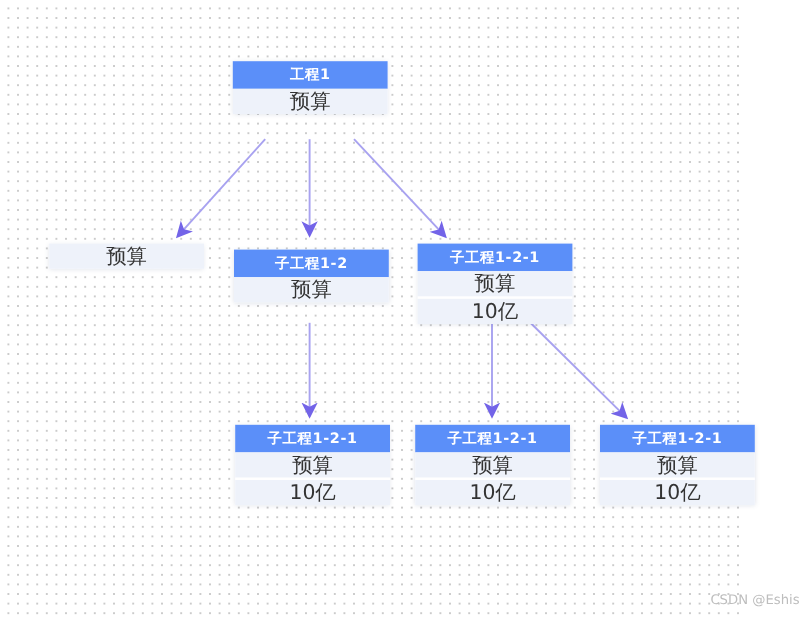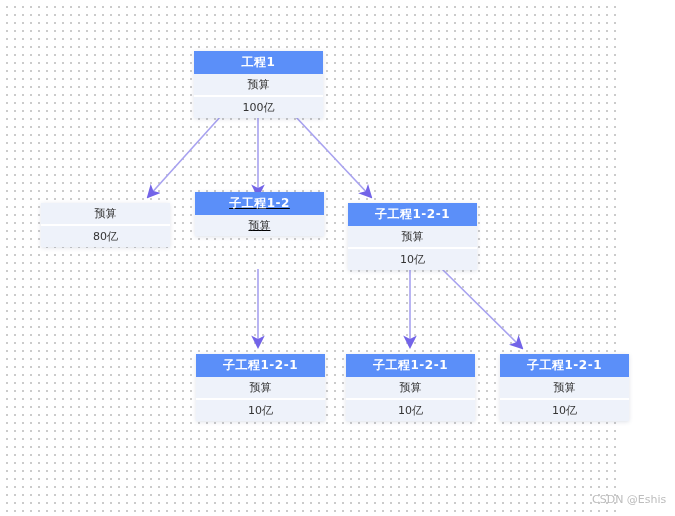--- a/index.html
+++ b/index.html
@@ -35,21 +35,21 @@
     font-size:12px;
     font-weight:bold;
     display:flex;align-items:center;justify-content:center;
     letter-spacing:0.5px;
     text-align:center;
   }
   .node-row{
     height:21px;
     background:#EEF2FA;
     color:#333333;
-    font-size:11px;
+    font-size:17px;
     display:flex;align-items:center;justify-content:center;
   }
   .node-row + .node-row{
     border-top:2px solid #ffffff;
   }
   .watermark{
     position:absolute;
     left:592px;top:493px;
     font-size:11px;
     color:#bdbdbd;
@@ -73,29 +73,27 @@
     <path d="M258,116 L258,196" stroke="#A8A2F0" stroke-width="1.6" fill="none" marker-end="url(#arw)"></path>
     <path d="M295,116 L371,197" stroke="#A8A2F0" stroke-width="1.6" fill="none" marker-end="url(#arw)"></path>
     <path d="M258,269 L258,347" stroke="#A8A2F0" stroke-width="1.6" fill="none" marker-end="url(#arw)"></path>
     <path d="M410,269 L410,347" stroke="#A8A2F0" stroke-width="1.6" fill="none" marker-end="url(#arw)"></path>
     <path d="M442,269 L522,348" stroke="#A8A2F0" stroke-width="1.6" fill="none" marker-end="url(#arw)"></path>
   </svg>
 
   <div class="node" style="left:194px;top:51px;">
     <div class="node-header">工程1</div>
     <div class="node-row">预算</div>
-    <div class="node-row">100亿</div>
   </div>
 
   <div class="node" style="left:41px;top:203px;">
     <div class="node-row">预算</div>
-    <div class="node-row">80亿</div>
   </div>
 
-  <div class="node" style="left:195px;top:192px;text-decoration:underline;">
+  <div class="node" style="left:195px;top:208px;">
     <div class="node-header">子工程1-2</div>
     <div class="node-row">预算</div>
   </div>
 
   <div class="node" style="left:348px;top:203px;">
     <div class="node-header">子工程1-2-1</div>
     <div class="node-row">预算</div>
     <div class="node-row">10亿</div>
   </div>
 

